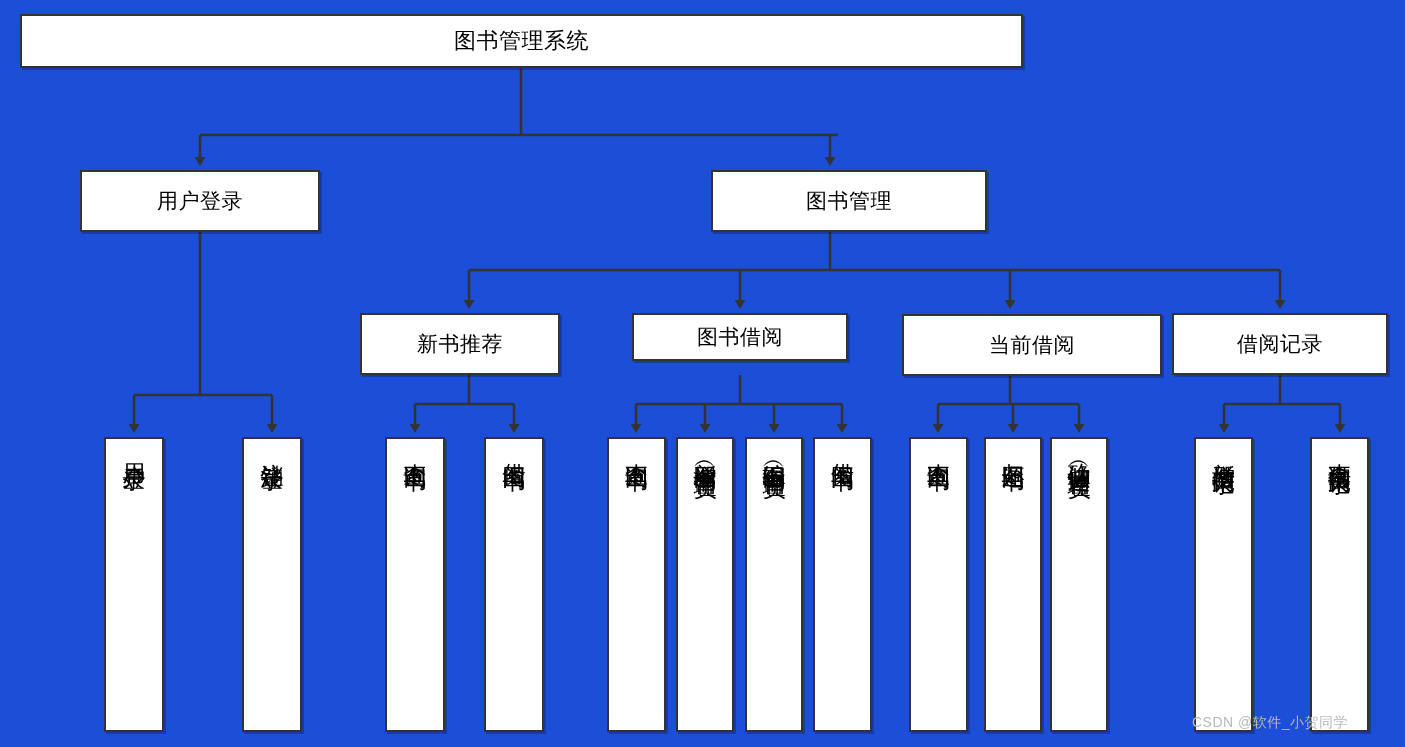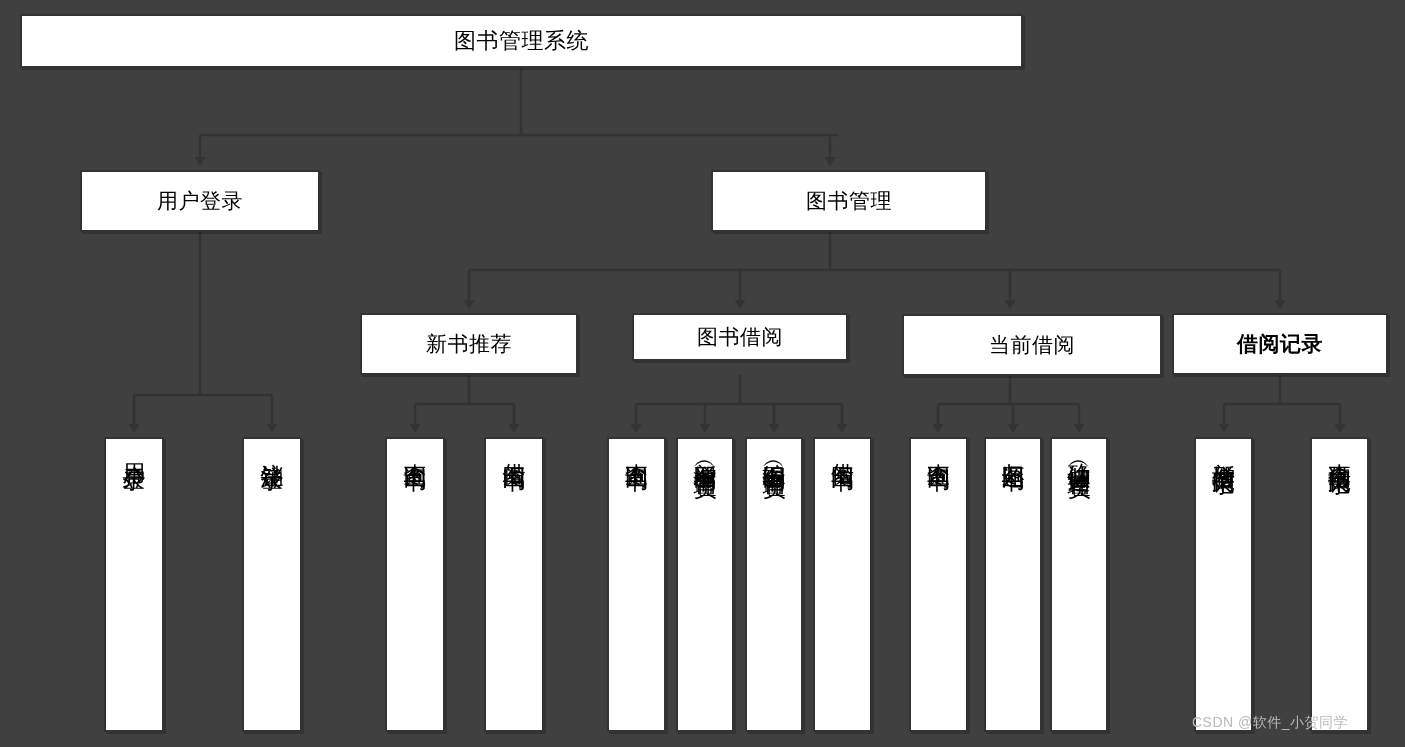--- a/index.html
+++ b/index.html
@@ -8,21 +8,21 @@
     padding: 0;
     background: #ffffff;
   }
   body {
     font-family: "Liberation Sans", "DejaVu Sans", sans-serif;
   }
   #diagram-canvas {
     position: relative;
     width: 1405px;
     height: 747px;
-    background: #404040;
+    background: #1d4ed8;
     overflow: hidden;
   }
   #diagram-svg {
     position: absolute;
     left: 0;
     top: 0;
     width: 1405px;
     height: 747px;
   }
   .node-box {
@@ -127,30 +127,30 @@
     <span class="node-label-h">图书管理系统</span>
   </div>
 
   <div class="node-box" style="left: 80px; top: 170px; width: 240px; height: 62px;">
     <span class="node-label-h">用户登录</span>
   </div>
   <div class="node-box" style="left: 711px; top: 170px; width: 276px; height: 62px;">
     <span class="node-label-h">图书管理</span>
   </div>
 
-  <div class="node-box" style="left: 360px; top: 313px; width: 218px; height: 62px;">
+  <div class="node-box" style="left: 360px; top: 313px; width: 200px; height: 62px;">
     <span class="node-label-h">新书推荐</span>
   </div>
   <div class="node-box" style="left: 632px; top: 313px; width: 216px; height: 48px;">
     <span class="node-label-h">图书借阅</span>
   </div>
   <div class="node-box" style="left: 902px; top: 314px; width: 260px; height: 62px;">
     <span class="node-label-h">当前借阅</span>
   </div>
-  <div class="node-box" style="left: 1172px; top: 313px; width: 216px; height: 62px; font-weight: bold;">
+  <div class="node-box" style="left: 1172px; top: 313px; width: 216px; height: 62px;">
     <span class="node-label-h">借阅记录</span>
   </div>
 
   <div class="node-box leaf" style="left: 104px; top: 437px; width: 60px; height: 295px;">
     <span class="node-label-v">用户登录</span>
   </div>
   <div class="node-box leaf" style="left: 242px; top: 437px; width: 60px; height: 295px;">
     <span class="node-label-v">注销登录</span>
   </div>
   <div class="node-box leaf" style="left: 385px; top: 437px; width: 60px; height: 295px;">

